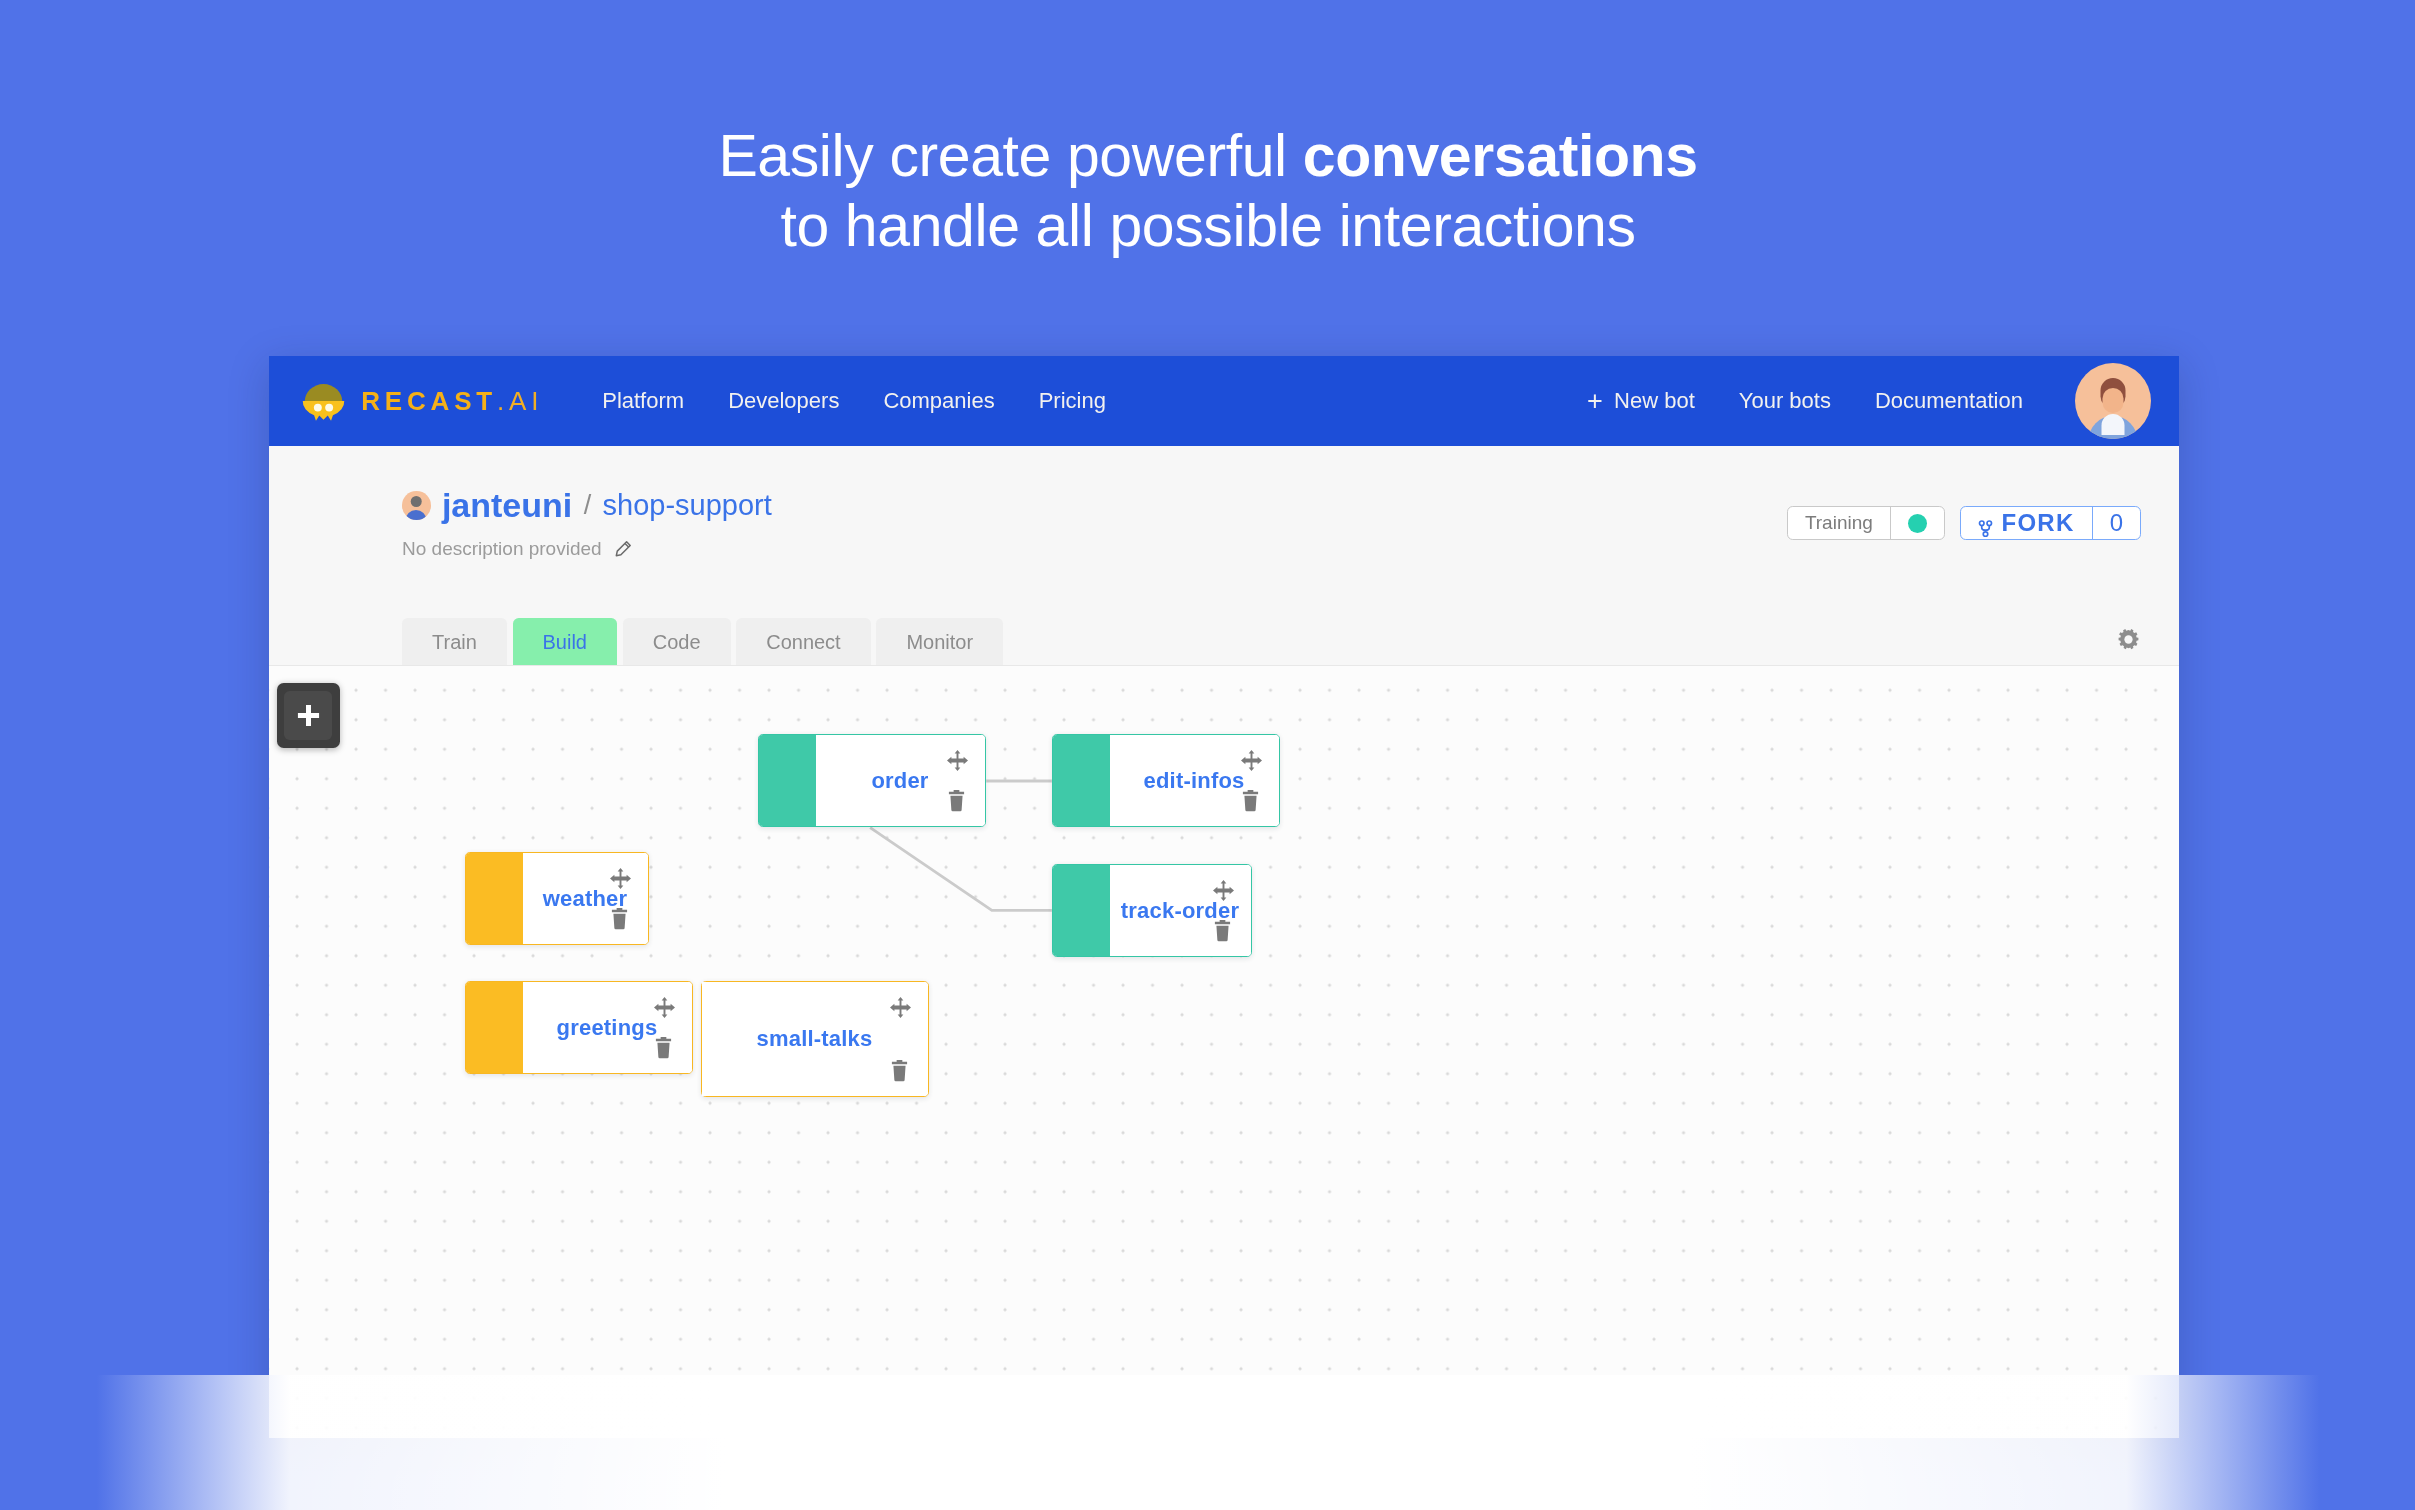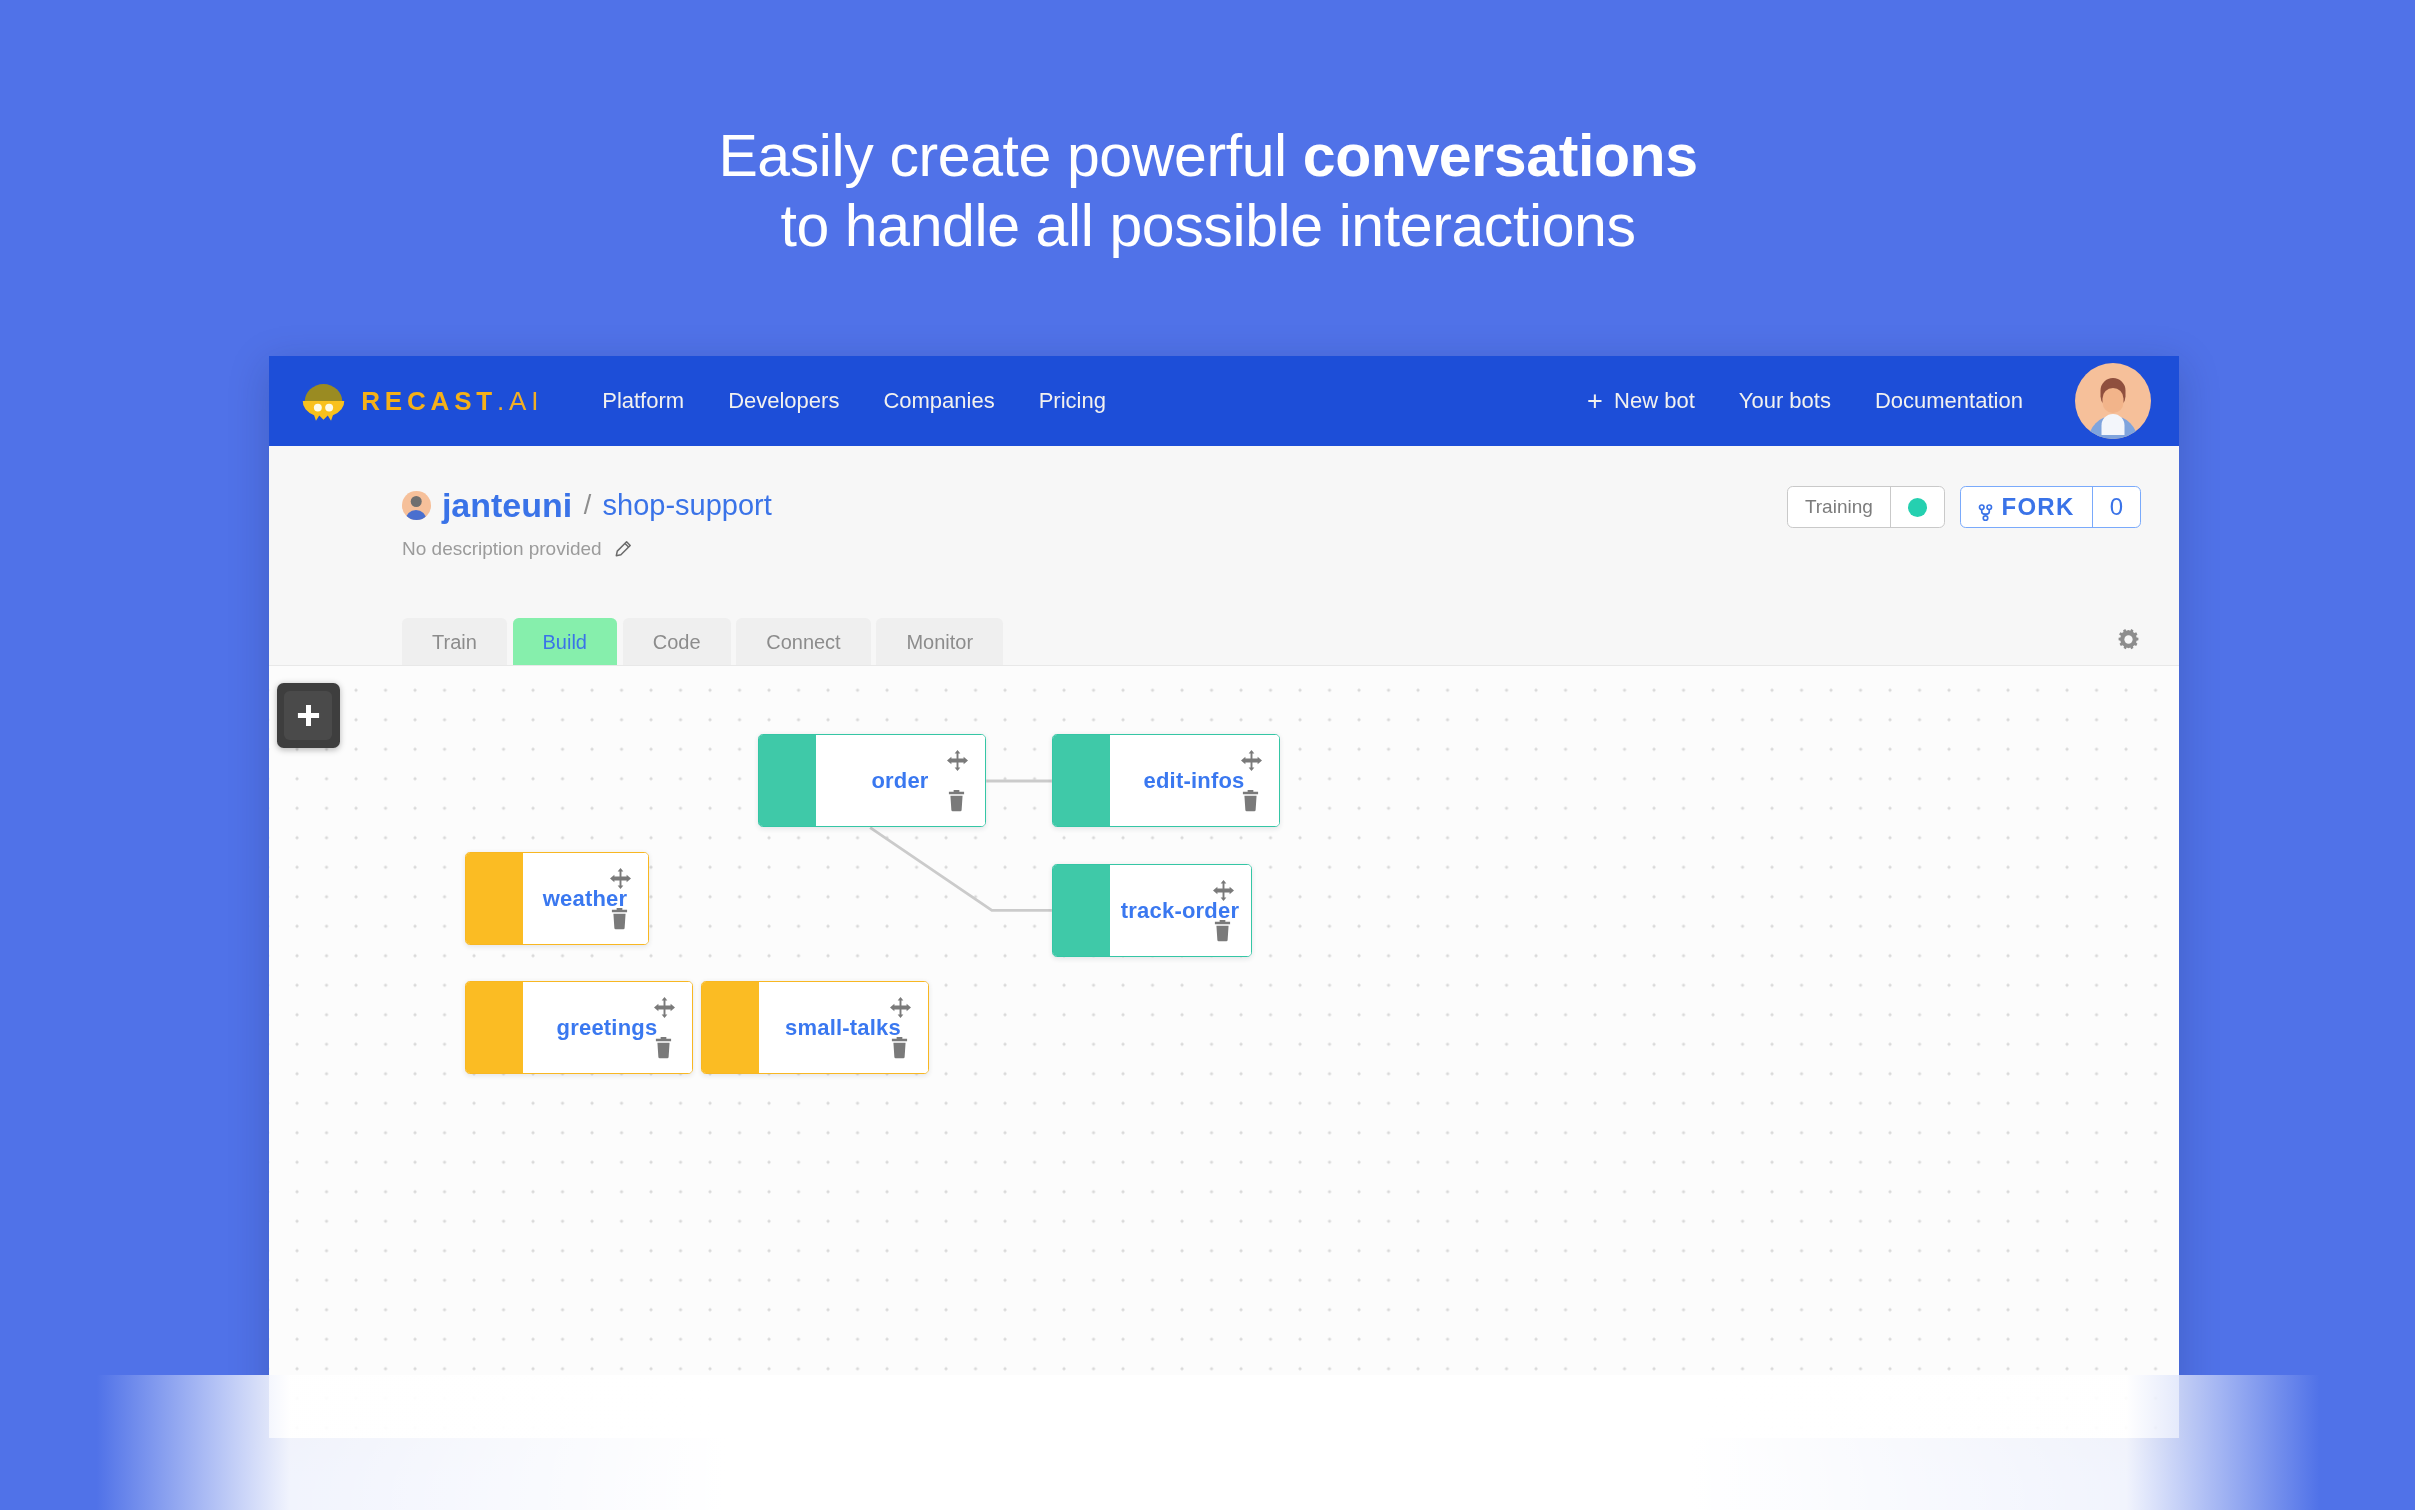--- a/index.html
+++ b/index.html
@@ -121,22 +121,23 @@
   .desc-text { color: #9b9b9b; font-size: 19px; }
   .pencil-icon { width: 19px; height: 19px; }
 
   .badges { position: absolute; right: 38px; top: 40px; display: flex; gap: 15px; align-items: center; }
   .badge {
     display: flex; align-items: stretch;
     border: 1.4px solid #c9c9c9;
     border-radius: 5.7px;
     background: #ffffff;
     overflow: hidden;
-    height: 42px;
+    height: 34px;
     cursor: pointer;
+    margin-top: 20px;
   }
   .badge .seg { display: flex; align-items: center; padding: 0 17px; font-size: 19px; color: #7c7c7c; }
   .badge .seg + .seg { border-left: 1.4px solid #c9c9c9; }
   .dot-green { width: 19px; height: 19px; border-radius: 50%; background: #25d0b0; }
   .badge.fork { border-color: #7aaafb; }
   .badge.fork .seg { color: #3a73e8; font-weight: 700; letter-spacing: 1.3px; font-size: 24px; }
   .badge.fork .seg + .seg { border-left-color: #7aaafb; letter-spacing: 0; font-weight: 400; }
   .fork-icon { width: 15px; height: 17px; margin-right: 8.6px; }
 
   
@@ -444,21 +445,21 @@
               </svg>
           </span>
           <span class="trash-icon">
             <svg viewBox="0 0 20 24">
                 <path d="M7 1h6v2h5v2.6H2V3h5zM3.6 7h12.8l-1 15.2a1.4 1.4 0 01-1.4 1.3H6a1.4 1.4 0 01-1.4-1.3z" fill="#7a7a7a"></path>
               </svg>
           </span>
         </span>
       </div>
 
-      <div class="node amber" style="left:432px; top:315px; width:228px; height:93px;">
+      <div class="node amber" style="left:432px; top:315px; width:228px; height:116px;flex-direction:column;">
         <span class="stripe"></span>
         <span class="body">
           <span class="label">small-talks</span>
           <span class="move-icon">
             <svg viewBox="0 0 22 22">
                 <path d="M11 0l3 3.6h-2v5.4h5.4V7L22 11l-4.6 4v-2H12v5.4h2L11 22l-3-3.6h2V13H4.6v2L0 11l4.6-4v2H10V3.6H8z" fill="#7a7a7a"></path>
               </svg>
           </span>
           <span class="trash-icon">
             <svg viewBox="0 0 20 24">

